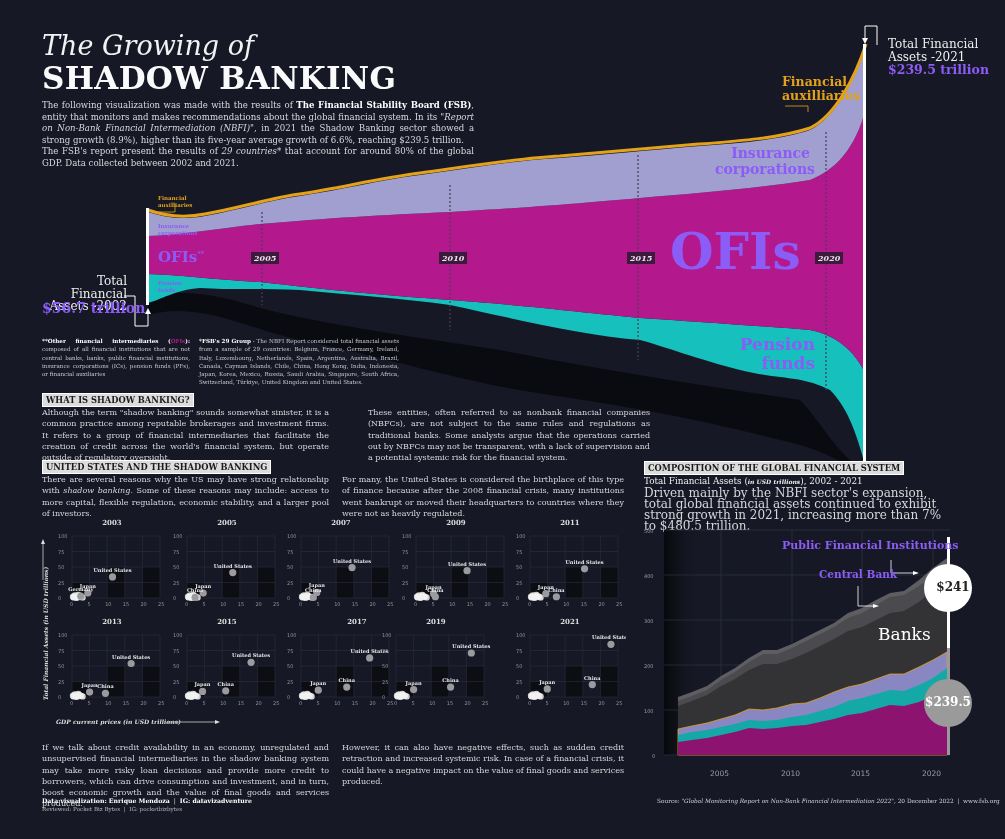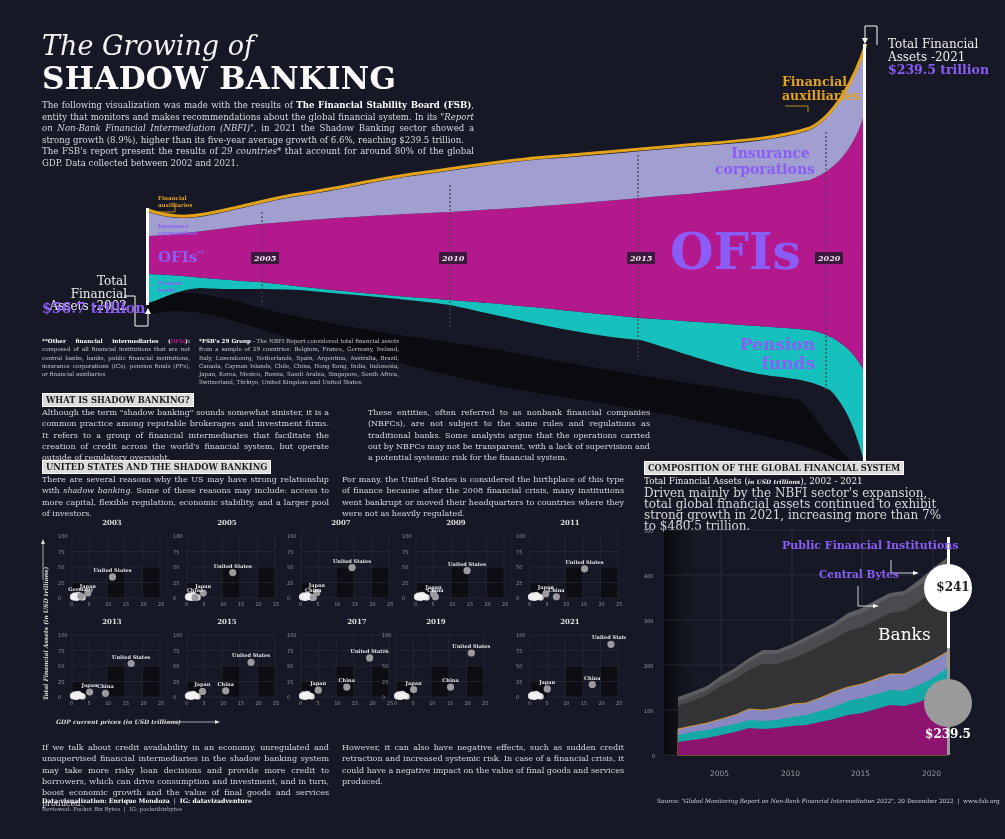--- a/index.html
+++ b/index.html
@@ -675,20 +675,20 @@
 
   <path d="M251,40 L251,53 L275,53" fill="none" stroke="#fff" stroke-width="0.8"></path>
   <polygon points="273,51 279,53 273,55" fill="#fff"></polygon>
   <path d="M218,66 L218,86 L235,86" fill="none" stroke="#fff" stroke-width="0.8"></path>
   <polygon points="233,84 239,86 233,88" fill="#fff"></polygon>
 
   <circle cx="308" cy="68" r="24" fill="#fff"></circle>
   <circle cx="308" cy="183" r="24" fill="#9a9a9a"></circle>
 </svg>
 <div class="abs lbl" style="left:782px; top:539px; font-size:11px;">Public Financial Institutions</div>
-<div class="abs lbl" style="left:819px; top:568px; font-size:10.5px;">Central Bytes</div>
+<div class="abs lbl" style="left:819px; top:568px; font-size:10.5px;">Central Bank</div>
 <div class="abs" style="left:878px; top:624px; font-size:17px; color:#fff;">Banks</div>
 <div class="abs lbl" style="left:924px; top:580px; width:48px; text-align:center; font-size:12px; color:#222;padding-left:10px;">$241</div>
-<div class="abs lbl" style="left:924px; top:727px; width:48px; text-align:center; font-size:12px; color:#fff;">$239.5</div>
+<div class="abs lbl" style="left:924px; top:695px; width:48px; text-align:center; font-size:12px; color:#fff;">$239.5</div>
 
 <div class="abs credit" style="left:657px; top:798px; font-size:5.8px; color:#d0d0d6;">
   <span>Source: "</span><i>Global Monitoring Report on Non-Bank Financial Intermediation 2022</i><span>", 20 December 2022</span>&nbsp;&nbsp;|&nbsp;&nbsp;<span>www.fsb.org</span>
 </div>
 
 </body></html>

